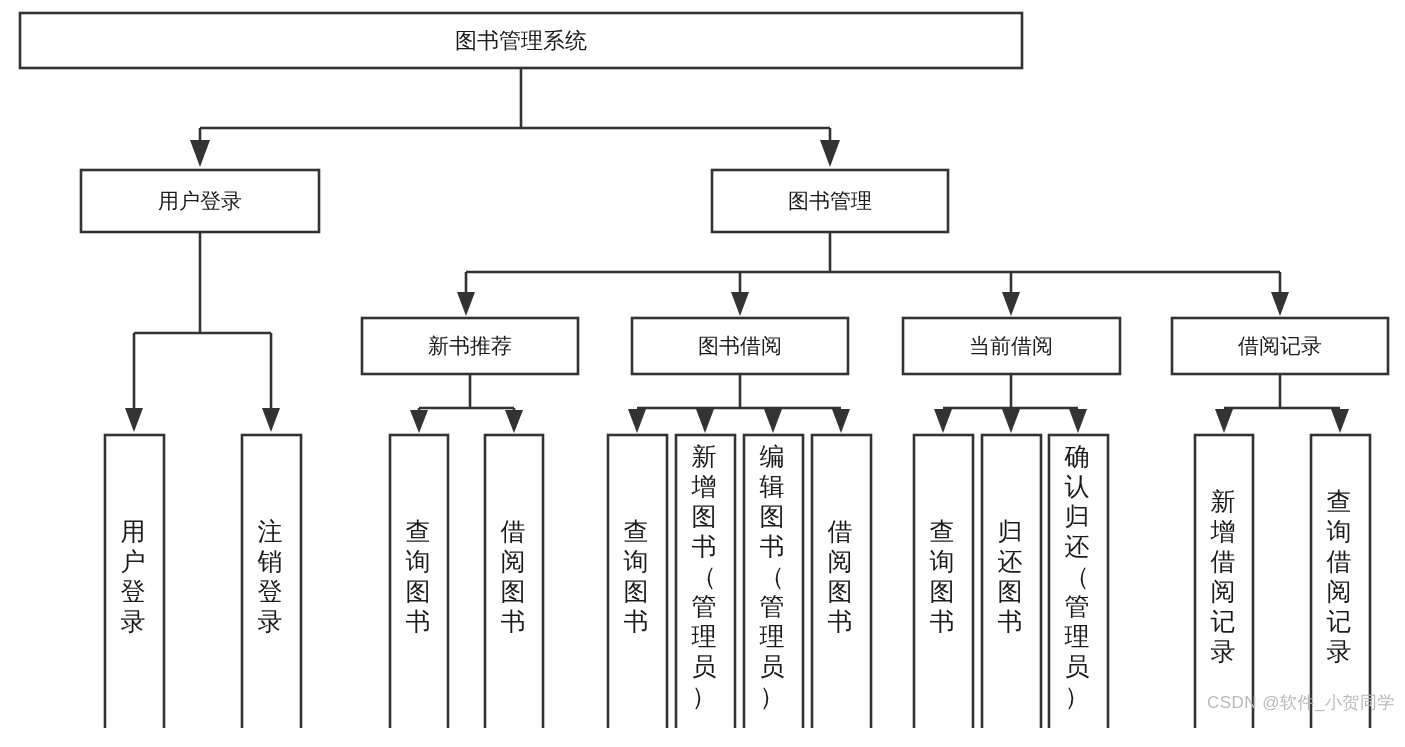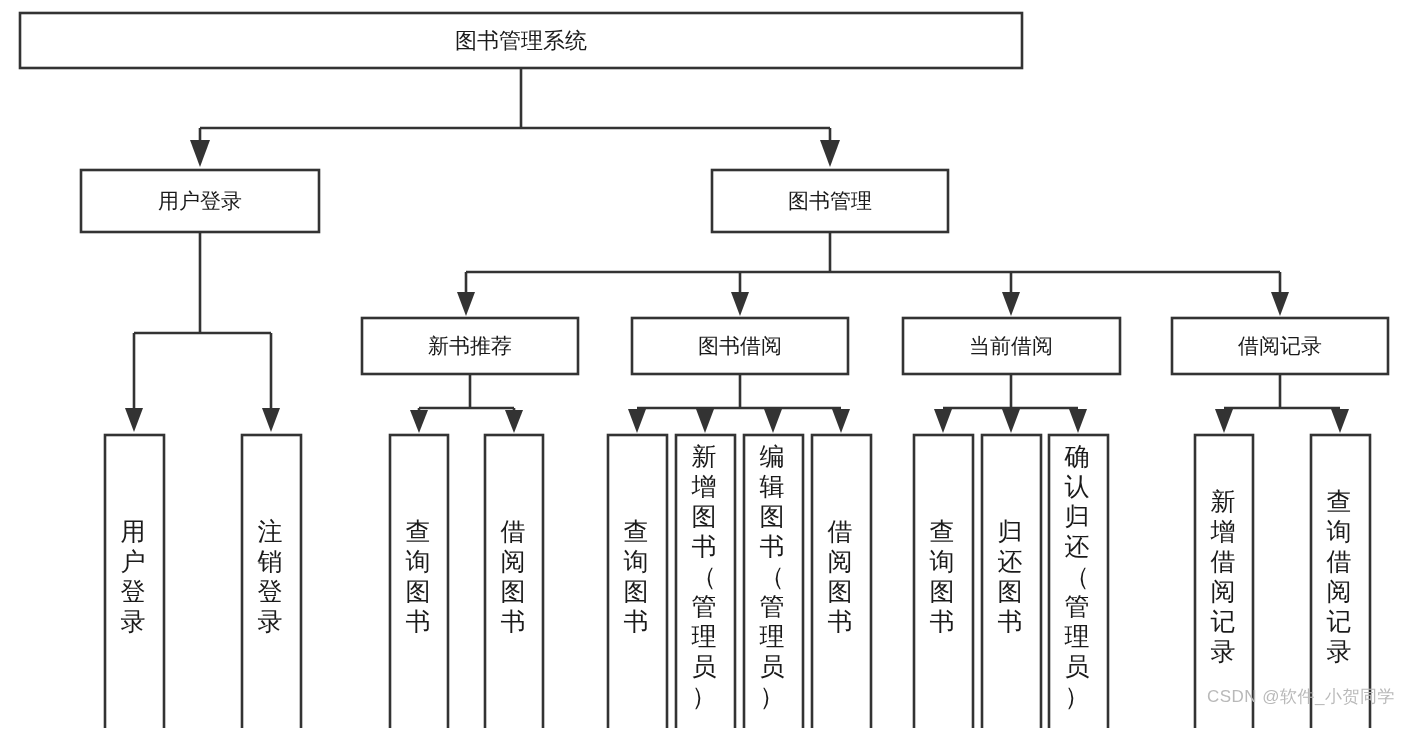--- a/index.html
+++ b/index.html
@@ -53,21 +53,21 @@
     fill: none;
     stroke-linecap: butt;
   }
   .arrow-head {
     fill: #333333;
     stroke: none;
   }
   .watermark {
     position: absolute;
     right: 10px;
-    bottom: 20px;
+    bottom: 14px;
     font-family: "Liberation Sans", "DejaVu Sans", sans-serif;
     font-size: 17px;
     color: #b9b9b9;
     white-space: nowrap;
     letter-spacing: 0.5px;
   }
 </style>
 </head>
 <body>
 

